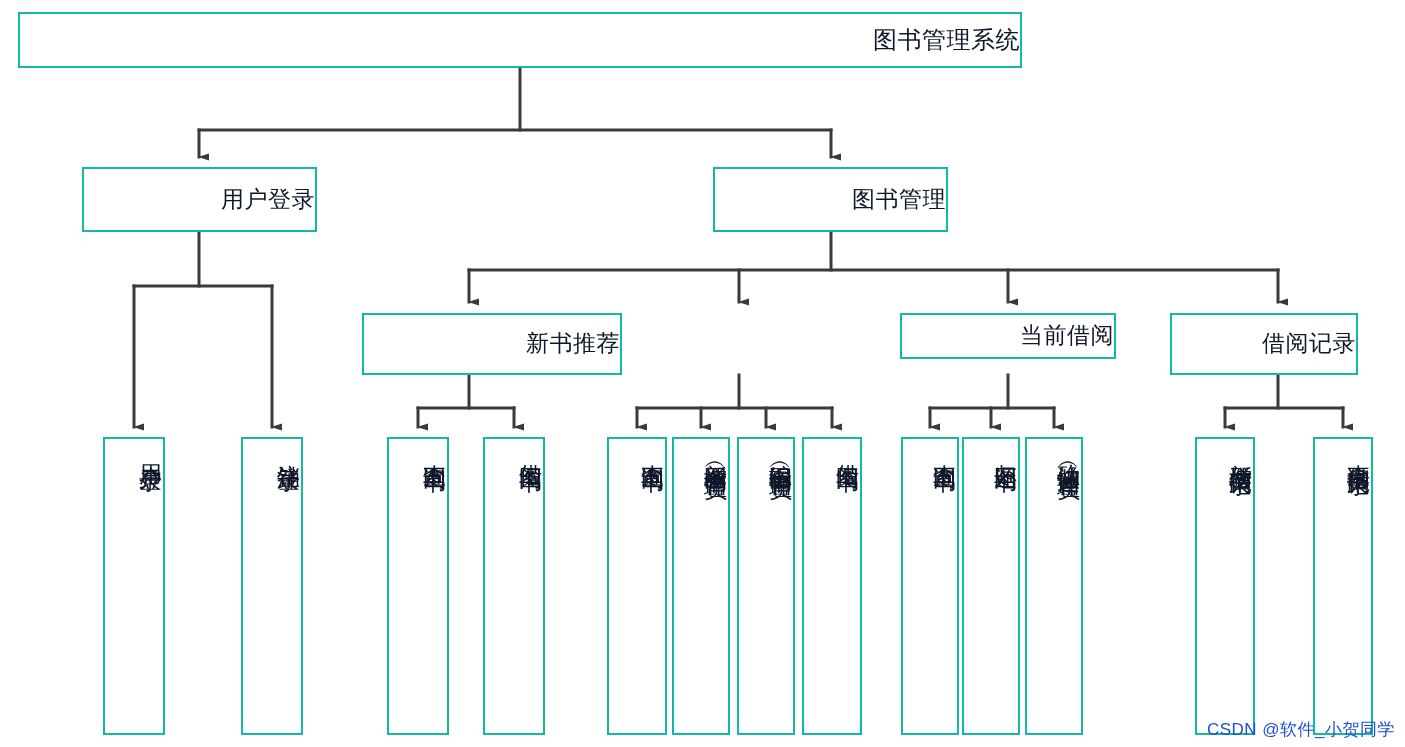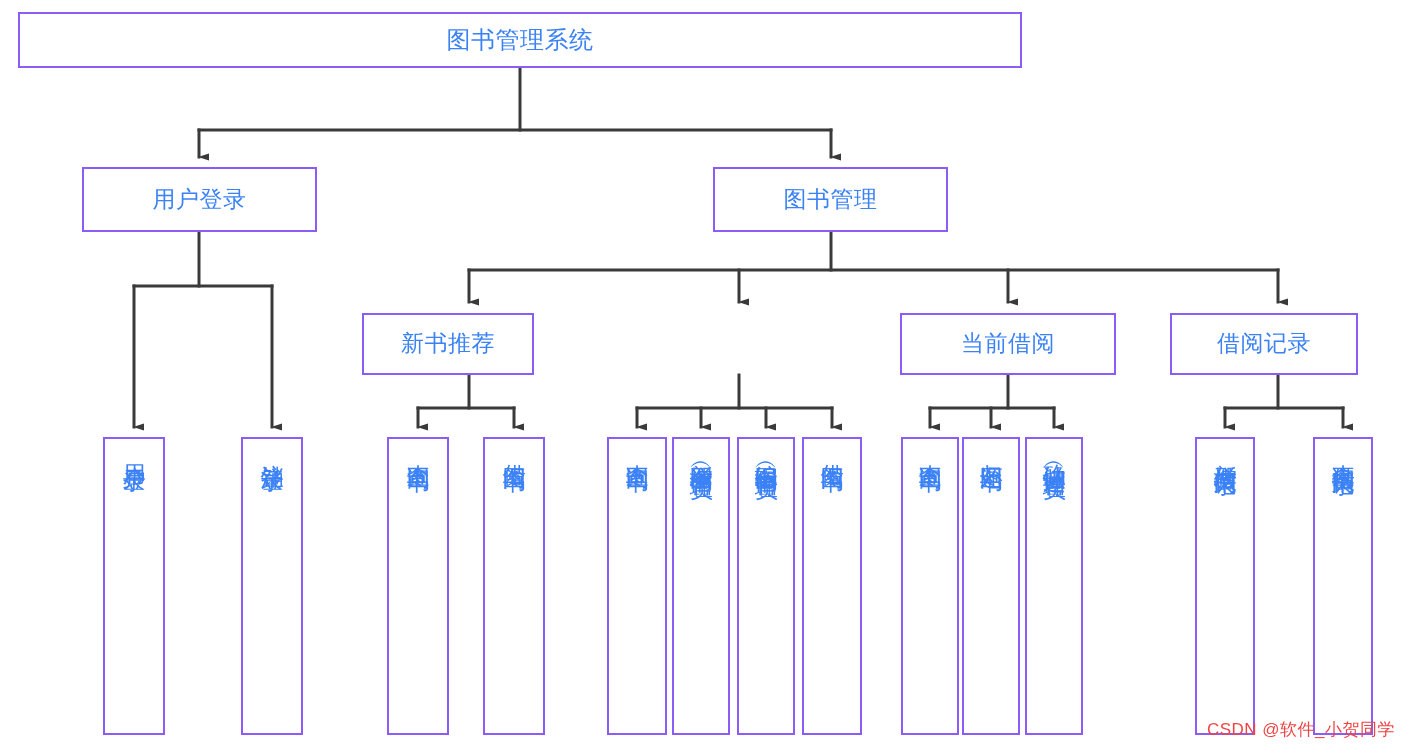--- a/index.html
+++ b/index.html
@@ -20,27 +20,27 @@
   #edges-layer {
     position: absolute;
     left: 0;
     top: 0;
     width: 1405px;
     height: 747px;
   }
   .node {
     position: absolute;
     box-sizing: border-box;
-    border: 2px solid #8b5cf6;
+    border: 2px solid #14b8a6;
     background: #ffffff;
     display: flex;
     align-items: center;
-    justify-content: center;
+    justify-content: flex-end;
     text-align: center;
-    color: #3b82f6;
+    color: #0f172a;
     z-index: 2;
   }
   .node-label {
     display: block;
     line-height: 1.18;
     letter-spacing: 0.5px;
     white-space: pre-wrap;
   }
   .node.horizontal .node-label {
     font-size: 23px;
@@ -57,21 +57,21 @@
     line-height: 1.1;
   }
   .node.root .node-label {
     font-size: 24px;
   }
   #watermark {
     position: absolute;
     right: 10px;
     bottom: 6px;
     font-size: 17px;
-    color: #ef4444;
+    color: #1d4ed8;
     letter-spacing: 0.5px;
     z-index: 5;
     pointer-events: none;
     white-space: nowrap;
   }
 </style>
 </head>
 <body>
 
 <div id="diagram-root">
@@ -130,24 +130,24 @@
     <span class="node-label">图书管理系统</span>
   </div>
 
   <div class="node horizontal" style="left:82px; top:167px; width:235px; height:65px;">
     <span class="node-label">用户登录</span>
   </div>
   <div class="node horizontal" style="left:713px; top:167px; width:235px; height:65px;">
     <span class="node-label">图书管理</span>
   </div>
 
-  <div class="node horizontal" style="left:362px; top:313px; width:172px; height:62px;">
+  <div class="node horizontal" style="left:362px; top:313px; width:260px; height:62px;">
     <span class="node-label">新书推荐</span>
   </div>
-  <div class="node horizontal" style="left:900px; top:313px; width:216px; height:62px;">
+  <div class="node horizontal" style="left:900px; top:313px; width:216px; height:46px;">
     <span class="node-label">当前借阅</span>
   </div>
   <div class="node horizontal" style="left:1170px; top:313px; width:188px; height:62px;">
     <span class="node-label">借阅记录</span>
   </div>
 
   <div class="node vertical" style="left:103px; top:437px; width:62px; height:298px;">
     <span class="node-label">用户登录</span>
   </div>
   <div class="node vertical" style="left:241px; top:437px; width:62px; height:298px;">

